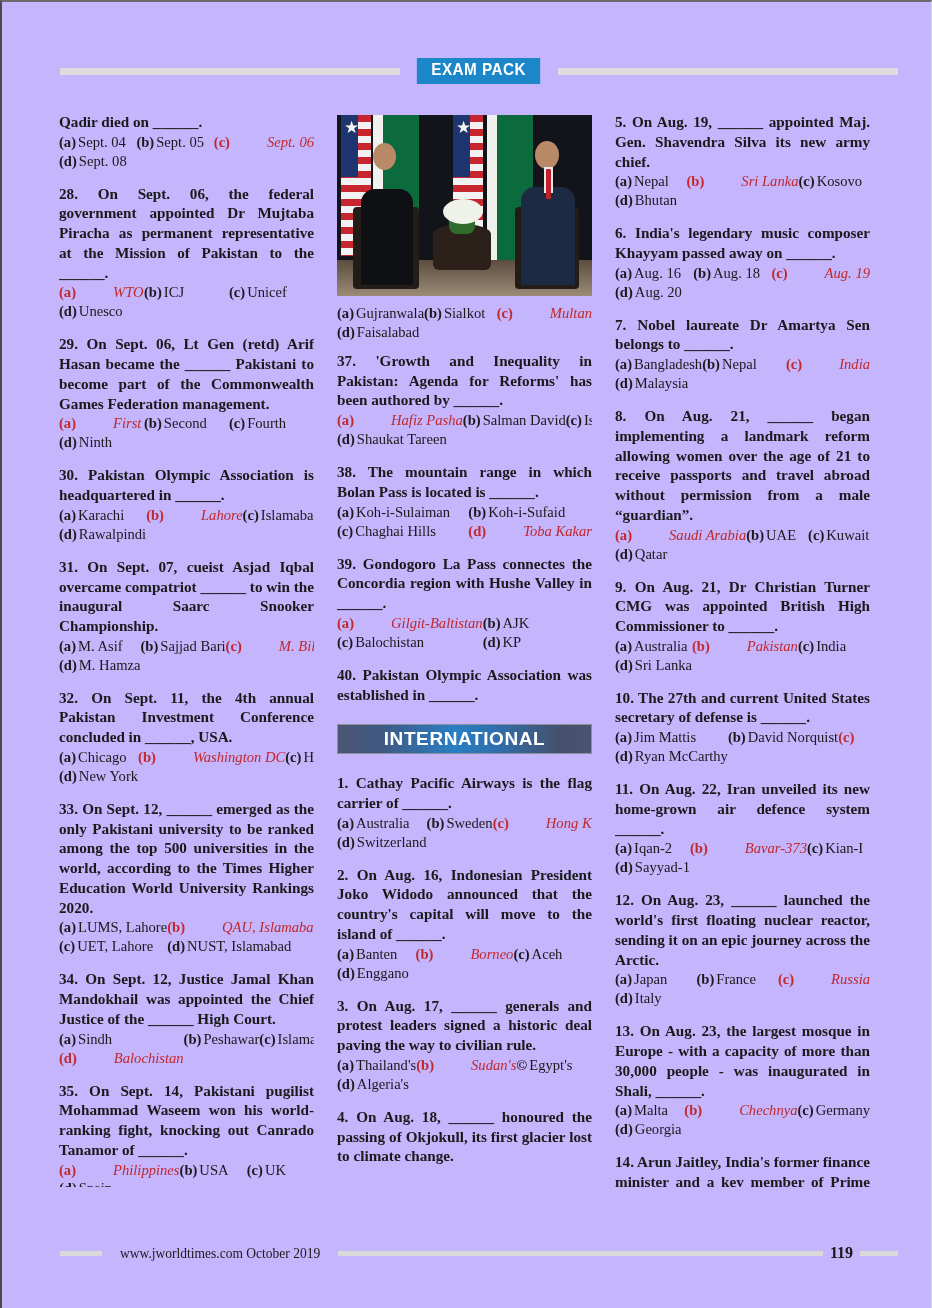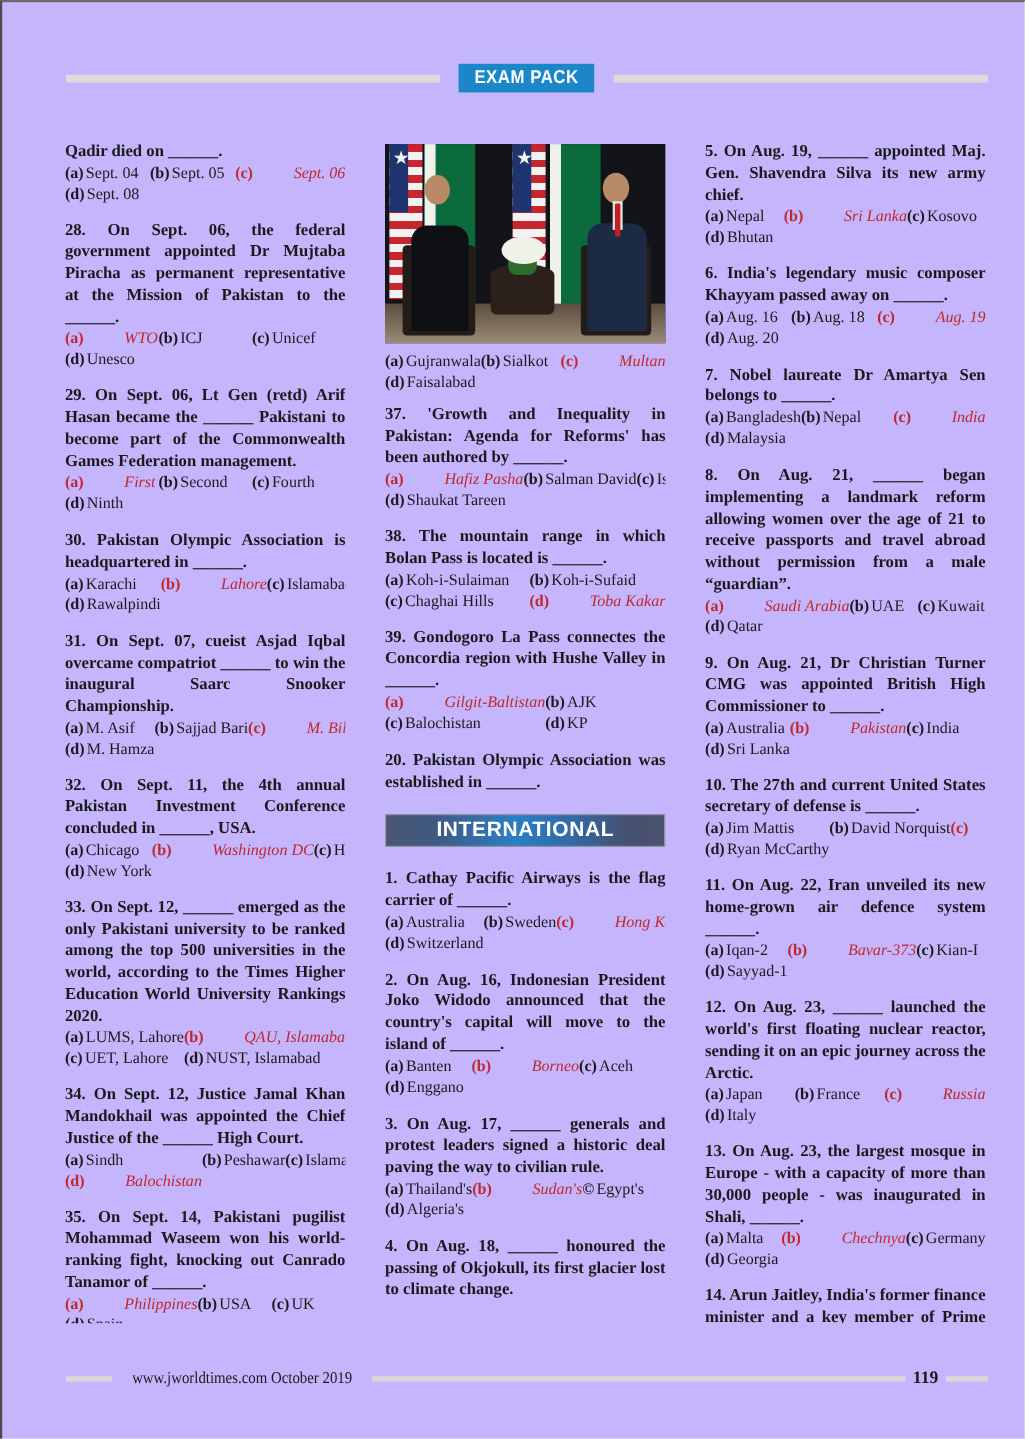--- a/index.html
+++ b/index.html
@@ -50,25 +50,25 @@
     line-height: 1.1;
     transform: scaleX(0.9);
     white-space: nowrap;
   }
   .header .gap { flex: 0 0 10px; }
 
   
   .columns {
     position: absolute;
     left: 57px;
-    top: 126px;
+    top: 110px;
     width: 840px;
     height: 1075px;
     display: flex;
-    gap: 36px;
+    gap: 23px;
   }
   .col {
     width: 255px;
     flex: 0 0 255px;
     position: relative;
     overflow: hidden;
   }
 
   
   .qblock { margin-bottom: 13px; }
@@ -396,21 +396,21 @@
           <div class="qblock">
             <p class="stem">39. Gondogoro La Pass connectes the Concordia region with Hushe Valley in ______.</p>
             <div class="opts wide">
               <div class="opt correct"><span class="lbl">(a)</span><span class="txt">Gilgit-Baltistan</span></div>
               <div class="opt"><span class="lbl">(b)</span><span class="txt">AJK</span></div>
               <div class="opt"><span class="lbl">(c)</span><span class="txt">Balochistan</span></div>
               <div class="opt"><span class="lbl">(d)</span><span class="txt">KP</span></div>
             </div>
           </div>
           <div class="qblock">
-            <p class="stem">20. Pakistan Olympic Association was established in ______.</p>
+            <p class="stem">40. Pakistan Olympic Association was established in ______.</p>
           </div>
         </div>
 
       <div class="section-banner">
         <span class="label">INTERNATIONAL</span>
       </div>
 
       <div id="col2-intl">
           <div class="qblock">
             <p class="stem">1. Cathay Pacific Airways is the flag carrier of ______.</p>

